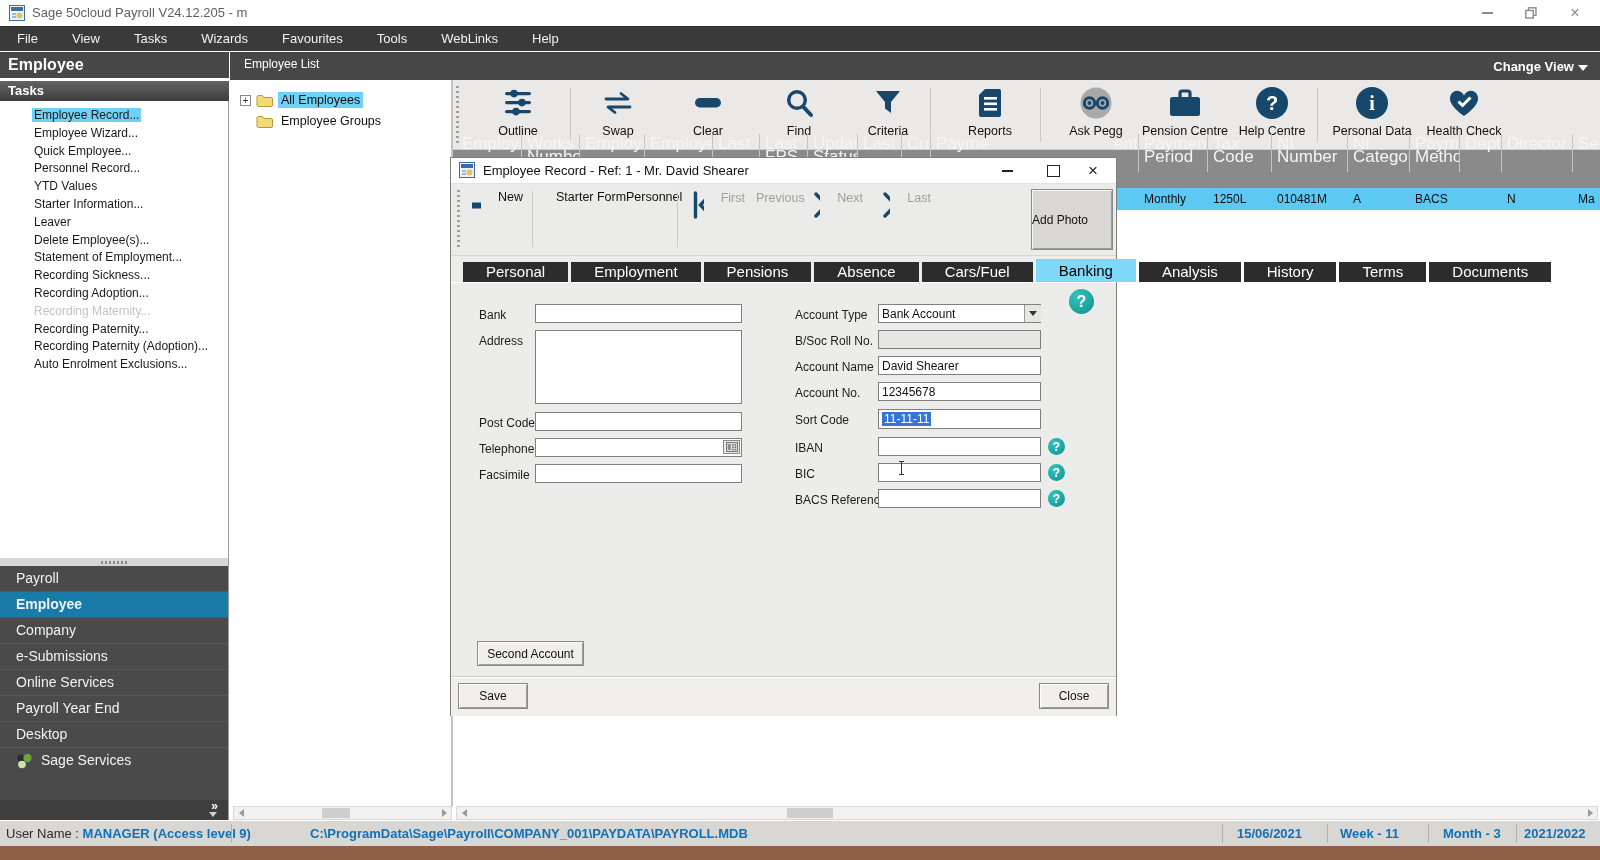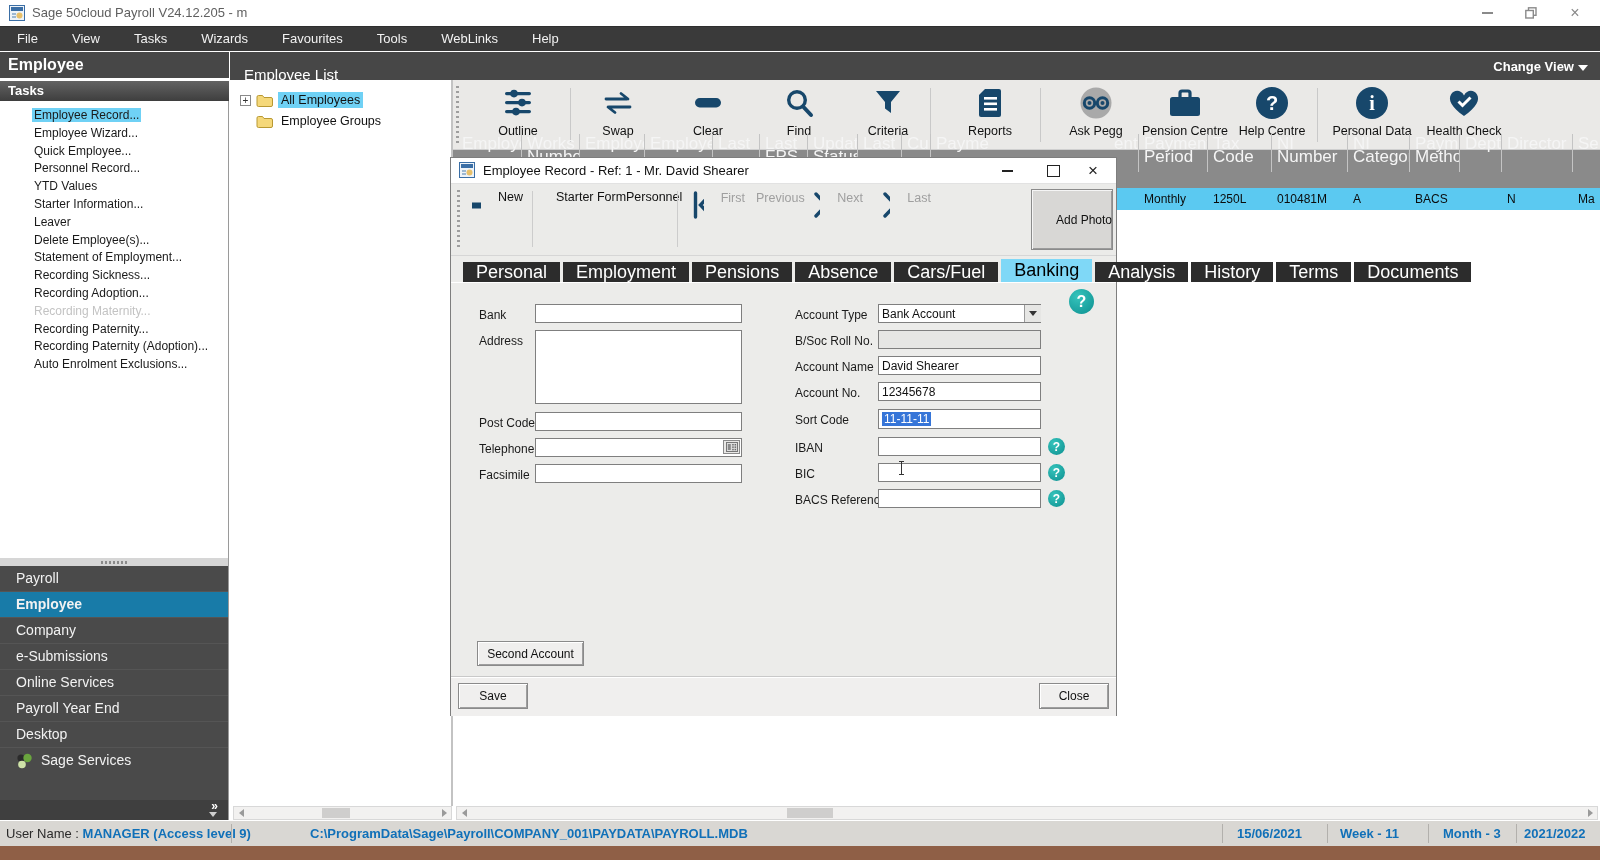--- a/index.html
+++ b/index.html
@@ -30,21 +30,21 @@
      background:repeating-linear-gradient(to right,#8a8a8a 0 2px,transparent 2px 4px)}
   .nav{left:0;top:566px;width:229px;height:234px;background:#4a4a4a;border-right:1px solid #9a9a9a;box-sizing:border-box}
   .nav .ni{height:25px;line-height:25px;color:#f2f2f2;font-size:14px;padding-left:16px;border-bottom:1px solid #555}
   .nav .ni.sel{background:#187ba8;font-weight:bold}
   .nav .ni.svc{display:flex;align-items:center;gap:9px;padding-left:16px}
   .chev-strip{left:0;top:800px;width:229px;height:20px;background:#3f3f3f;border-right:1px solid #9a9a9a;box-sizing:border-box}
   .chev-strip .dbl{position:absolute;right:10px;top:0;color:#fff;font-size:12px;font-weight:bold;line-height:12px}
   .tri-down{width:0;height:0;border-left:4px solid transparent;border-right:4px solid transparent;border-top:5px solid #cfcfcf}
   
   .main-hdr{left:230px;top:52px;width:1370px;height:28px;background:#474747;color:#fff}
-  .main-hdr .t{left:14px;top:14px;font-size:15px}
+  .main-hdr .t{left:14px;top:5px;font-size:12px}
   .main-hdr .cv{right:26px;top:7px;font-size:13px;font-weight:bold}
   .cv-arrow{right:12px;top:13px;width:0;height:0;border-left:5px solid transparent;border-right:5px solid transparent;border-top:6px solid #fff}
   
   .tree-panel{left:230px;top:80px;width:223px;height:726px;background:#fff;border-right:2px solid #c3c3c3;box-sizing:border-box}
   .tree-row{position:absolute;display:flex;align-items:center;gap:5px;font-size:12.5px;color:#111}
   .plusbox{width:11px;height:11px;border:1px solid #8a8a8a;background:#fff;font-size:10px;line-height:9px;text-align:center;color:#333;box-sizing:border-box}
   .tree-sel{background:#6fd1f5;padding:1px 3px}
   .tree-lbl{padding:1px 3px}
   
   .toolbar{left:453px;top:80px;width:1147px;height:70px;background:#eae9e7;border-bottom:1px solid #cfcfcf;box-sizing:border-box}
@@ -73,23 +73,23 @@
   .dlg-title .t{left:32px;top:5px;font-size:13px;color:#111;white-space:nowrap}
   .dlg-btn{top:4px;width:30px;height:18px;display:flex;align-items:center;justify-content:center;color:#222;font-size:14px}
   .maxbox{width:11px;height:10px;border:1.6px solid #222}
   .dlg-toolbar{left:0;top:26px;width:665px;height:72px;background:#ebebe9;border-bottom:1px solid #d6d6d6;box-sizing:border-box}
   .dbtn{position:absolute;display:flex;flex-direction:row;align-items:flex-start;gap:17px}
   .dbtn .lbl{font-size:12.5px;color:#111;white-space:nowrap}
   .dbtn .lbl.gray{color:#9f9f9f}
   .dlg-sep{position:absolute;width:1px;height:56px;background:#cccccc}
   .addphoto{left:580px;top:31px;width:80px;height:59px;background:#d8d7d5;border:1px solid #8b8b8b;
             box-shadow:inset 1px 1px 0 #f5f5f5, inset -1px -1px 0 #9b9b9b;
-            display:flex;align-items:center;justify-content:flex-end;font-size:12px;color:#111}
+            display:flex;align-items:center;justify-content:flex-start;font-size:12px;color:#111}
   .tabs{left:12px;top:102px;width:645px;height:22px;display:flex;align-items:flex-end;gap:3px}
-  .tab{background:#2c2c2c;color:#fff;font-size:18px;height:20px;line-height:20px;padding:0 13px;white-space:nowrap}
+  .tab{background:#2c2c2c;color:#fff;font-size:15px;height:20px;line-height:20px;padding:0 23px;white-space:nowrap}
   .tab.active{background:#7fd8f7;color:#000;height:23px;line-height:23px}
   .dlg-body{left:0;top:124px;width:665px;height:395px;background:#ececea;border-top:1px solid #fff}
   .flabel{position:absolute;font-size:12px;color:#1b1b1b;white-space:nowrap}
   .field{position:absolute;background:#fff;border:1px solid #7f7f7f;box-sizing:border-box;
          font-size:12px;color:#111;line-height:16px;padding:1px 3px;overflow:hidden;white-space:nowrap}
   .field.dis{background:#e6e6e4}
   .selblue{background:#3675d8;color:#fff;padding:0 2px}
   .dd-arrowbox{position:absolute;background:#e6e6e4;border-left:1px solid #9a9a9a;width:16px;
                display:flex;align-items:center;justify-content:center}
   .dd-tri{width:0;height:0;border-left:4px solid transparent;border-right:4px solid transparent;border-top:5px solid #333}

